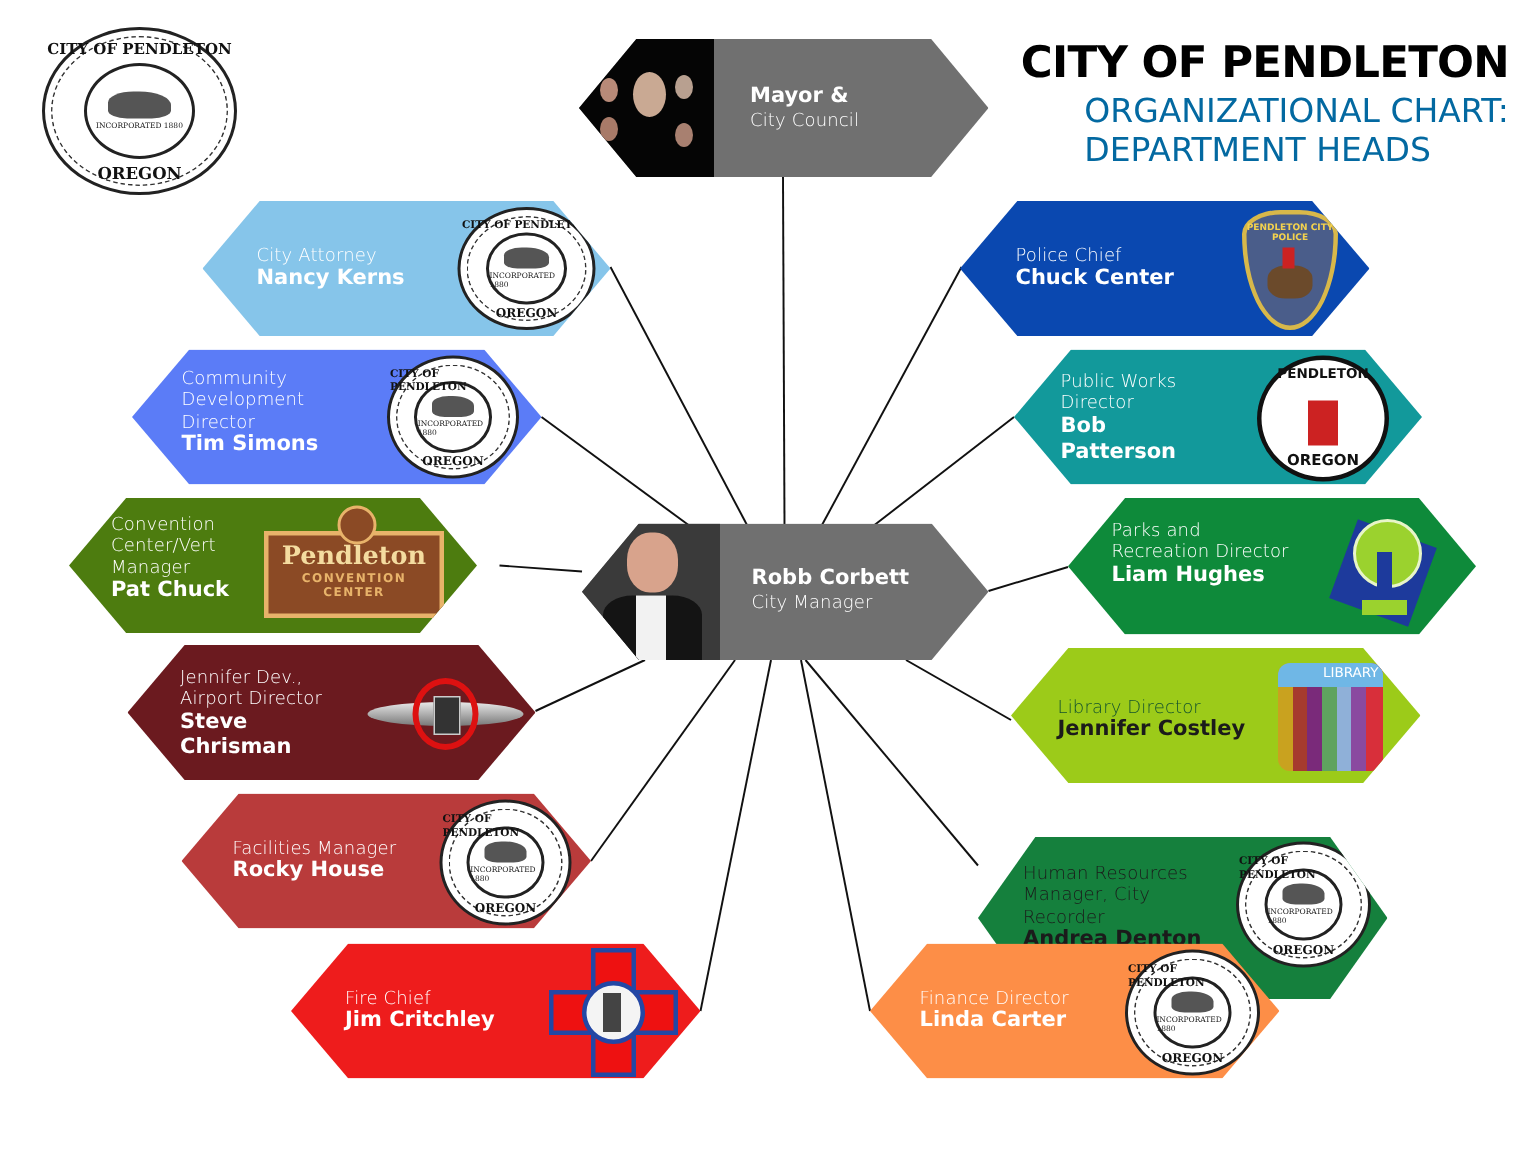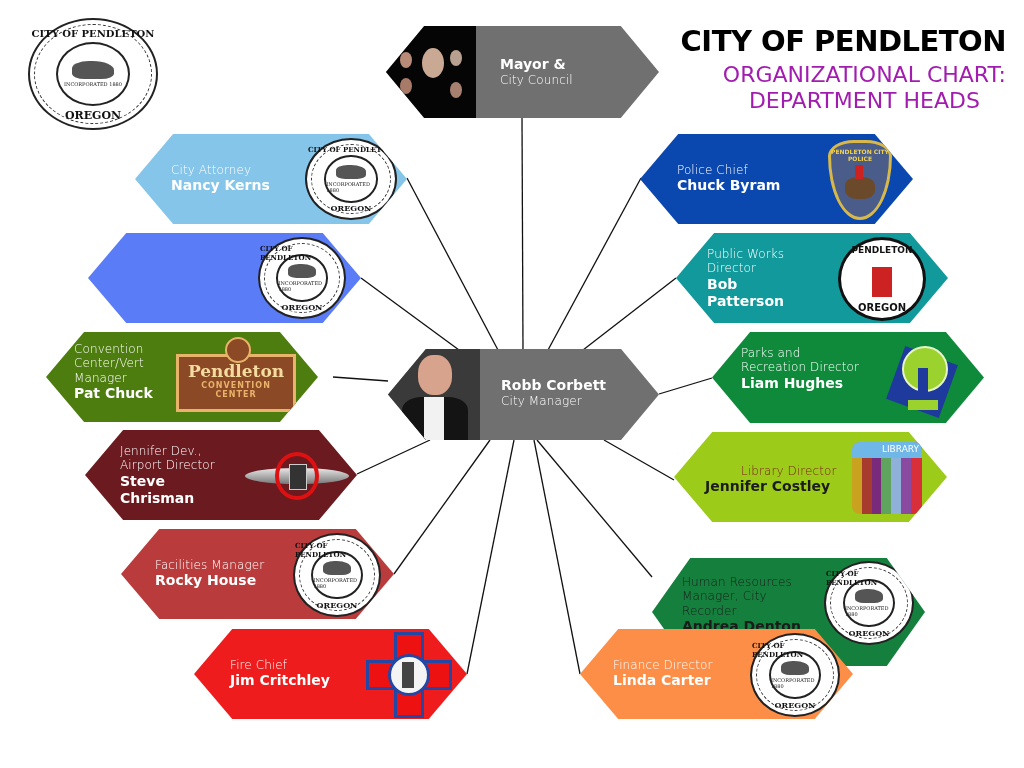--- a/index.html
+++ b/index.html
@@ -16,21 +16,21 @@
   .seal { border-radius:50%; background:#fff; border:2px solid #222; box-sizing:border-box;
           display:flex; align-items:center; justify-content:center; flex-direction:column; }
   .seal .ring { position:absolute; inset:4px; border-radius:50%; border:1px dashed #333; }
   .seal .inner { width:56%; height:56%; border-radius:50%; border:2px solid #222; display:flex;
           align-items:center; justify-content:center; flex-direction:column; font-family:"DejaVu Serif", serif; }
   .seal .sheep { width:60%; height:30%; background:#555; border-radius:40% 50% 30% 30%; }
   .seal .inc { font-size:5px; color:#222; margin-top:2px; }
   .seal .top { position:absolute; top:7%; font-family:"DejaVu Serif", serif; font-size:8px; color:#111; font-weight:bold; }
   .seal .bot { position:absolute; bottom:6%; font-family:"DejaVu Serif", serif; font-size:8px; color:#111; font-weight:bold; }
   .title-main { position:absolute; right:18px; top:24px; font-size:29px; font-weight:bold; color:#000; letter-spacing:-0.5px; }
-  .title-sub { position:absolute; right:18px; top:62px; font-size:22px; color:#a21caf; text-align:center; line-height:1.2; }
+  .title-sub { position:absolute; right:18px; top:62px; font-size:22px; color:#0369a1; text-align:left; line-height:1.2; }
 </style>
 </head>
 <body>
 
 <svg class="lines" viewBox="0 0 1024 768">
   <g stroke="#111" stroke-width="1.3" fill="none">
     <line x1="522" y1="118" x2="523" y2="350"></line>
     <line x1="407" y1="178" x2="498" y2="350"></line>
     <line x1="361" y1="278" x2="459" y2="350"></line>
     <line x1="333" y1="377" x2="388" y2="381"></line>
@@ -98,20 +98,24 @@
       <span class="top" style="font-size:7px;">CITY OF PENDLETON</span>
     <div class="inner">
         <div class="sheep"></div>
         <span class="inc">INCORPORATED 1880</span>
       </div>
     <span class="bot">OREGON</span>
   </div>
 </div>
 
 <div class="hex" style="left:88px;top:233px;width:273px;height:90px;background:#5b7cf7;">
+  <div class="txt" style="left:33px;top:12px;width:130px;">
+    <span class="role">Community Development Director</span>
+    <span class="name">Tim Simons</span>
+  </div>
   <div class="logo seal" style="left:170px;top:4px;width:88px;height:82px;">
     <div class="ring"></div>
       <span class="top" style="font-size:7px;">CITY OF PENDLETON</span>
     <div class="inner">
         <div class="sheep"></div>
         <span class="inc">INCORPORATED 1880</span>
       </div>
     <span class="bot">OREGON</span>
   </div>
 </div>
@@ -166,21 +170,21 @@
     <div style="position:absolute;left:28px;top:0;width:30px;height:86px;background:#e11;border:3px solid #2347a5;box-sizing:border-box;"></div>
     <div style="position:absolute;left:0;top:28px;width:86px;height:30px;background:#e11;border:3px solid #2347a5;box-sizing:border-box;"></div>
     <div style="position:absolute;left:22px;top:22px;width:42px;height:42px;border-radius:50%;background:#f4f4f4;border:3px solid #2347a5;box-sizing:border-box;"></div>
     <div style="position:absolute;left:36px;top:30px;width:12px;height:26px;background:#444;"></div>
   </div>
 </div>
 
 <div class="hex" style="left:640px;top:134px;width:273px;height:90px;background:#0a48b0;text-decoration:underline;">
   <div class="txt" style="left:37px;top:29px;">
     <span class="role">Police Chief</span>
-    <span class="name">Chuck Byram</span>
+    <span class="name">Chuck Center</span>
   </div>
   <div class="logo" style="left:188px;top:6px;width:64px;height:80px;background:#4a5d8a;border:3px solid #d8b84a;box-sizing:border-box;border-radius:40% 40% 50% 50% / 20% 20% 80% 80%;">
     <div style="color:#f3d24e;font-size:6px;font-weight:bold;text-align:center;margin-top:6px;line-height:1.1;">PENDLETON CITY POLICE</div>
     <div style="position:absolute;left:14px;top:34px;width:30px;height:22px;background:#6b4a2b;border-radius:40%;"></div>
     <div style="position:absolute;left:24px;top:22px;width:8px;height:14px;background:#c22;"></div>
   </div>
 </div>
 
 <div class="hex" style="left:676px;top:233px;width:272px;height:90px;background:#12999b;">
   <div class="txt" style="left:31px;top:14px;width:100px;">
@@ -202,21 +206,21 @@
   <div class="logo" style="left:176px;top:10px;width:70px;height:74px;">
     <div style="position:absolute;left:6px;top:12px;width:56px;height:56px;background:#1d3a9c;transform:rotate(20deg);"></div>
     <div style="position:absolute;left:14px;top:4px;width:42px;height:42px;border-radius:50%;background:#9bd22e;border:2px solid #e8f5c8;"></div>
     <div style="position:absolute;left:30px;top:26px;width:10px;height:36px;background:#1d3a9c;"></div>
     <div style="position:absolute;left:20px;top:58px;width:30px;height:10px;background:#9bd22e;"></div>
   </div>
 </div>
 
 <div class="hex" style="left:674px;top:432px;width:273px;height:90px;background:#9ccb19;">
   <div class="txt" style="left:31px;top:32px;">
-    <span class="role" style="color:#7f1d1d;margin-left:36px;">Library Director</span>
+    <span class="role" style="color:#14532d;">Library Director</span>
     <span class="name" style="color:#1b1b1b;">Jennifer Costley</span>
   </div>
   <div class="logo" style="left:178px;top:10px;width:70px;height:72px;background:linear-gradient(90deg,#c9a21f 0 14%,#a63b2e 14% 28%,#7a2a7a 28% 42%,#5fa35f 42% 56%,#8fb0d8 56% 70%,#8a4aa0 70% 84%,#d82f3a 84%);border-radius:8px;">
     <div style="position:absolute;left:0;top:0;width:70px;height:16px;background:#6fb7e6;border-radius:8px 8px 0 0;"></div>
     <div style="position:absolute;right:3px;top:2px;color:#fff;font-size:9px;">LIBRARY</div>
   </div>
 </div>
 
 <div class="hex dark" style="left:652px;top:558px;width:273px;height:108px;background:#15803d;">
   <div class="txt" style="left:30px;top:17px;width:140px;">

